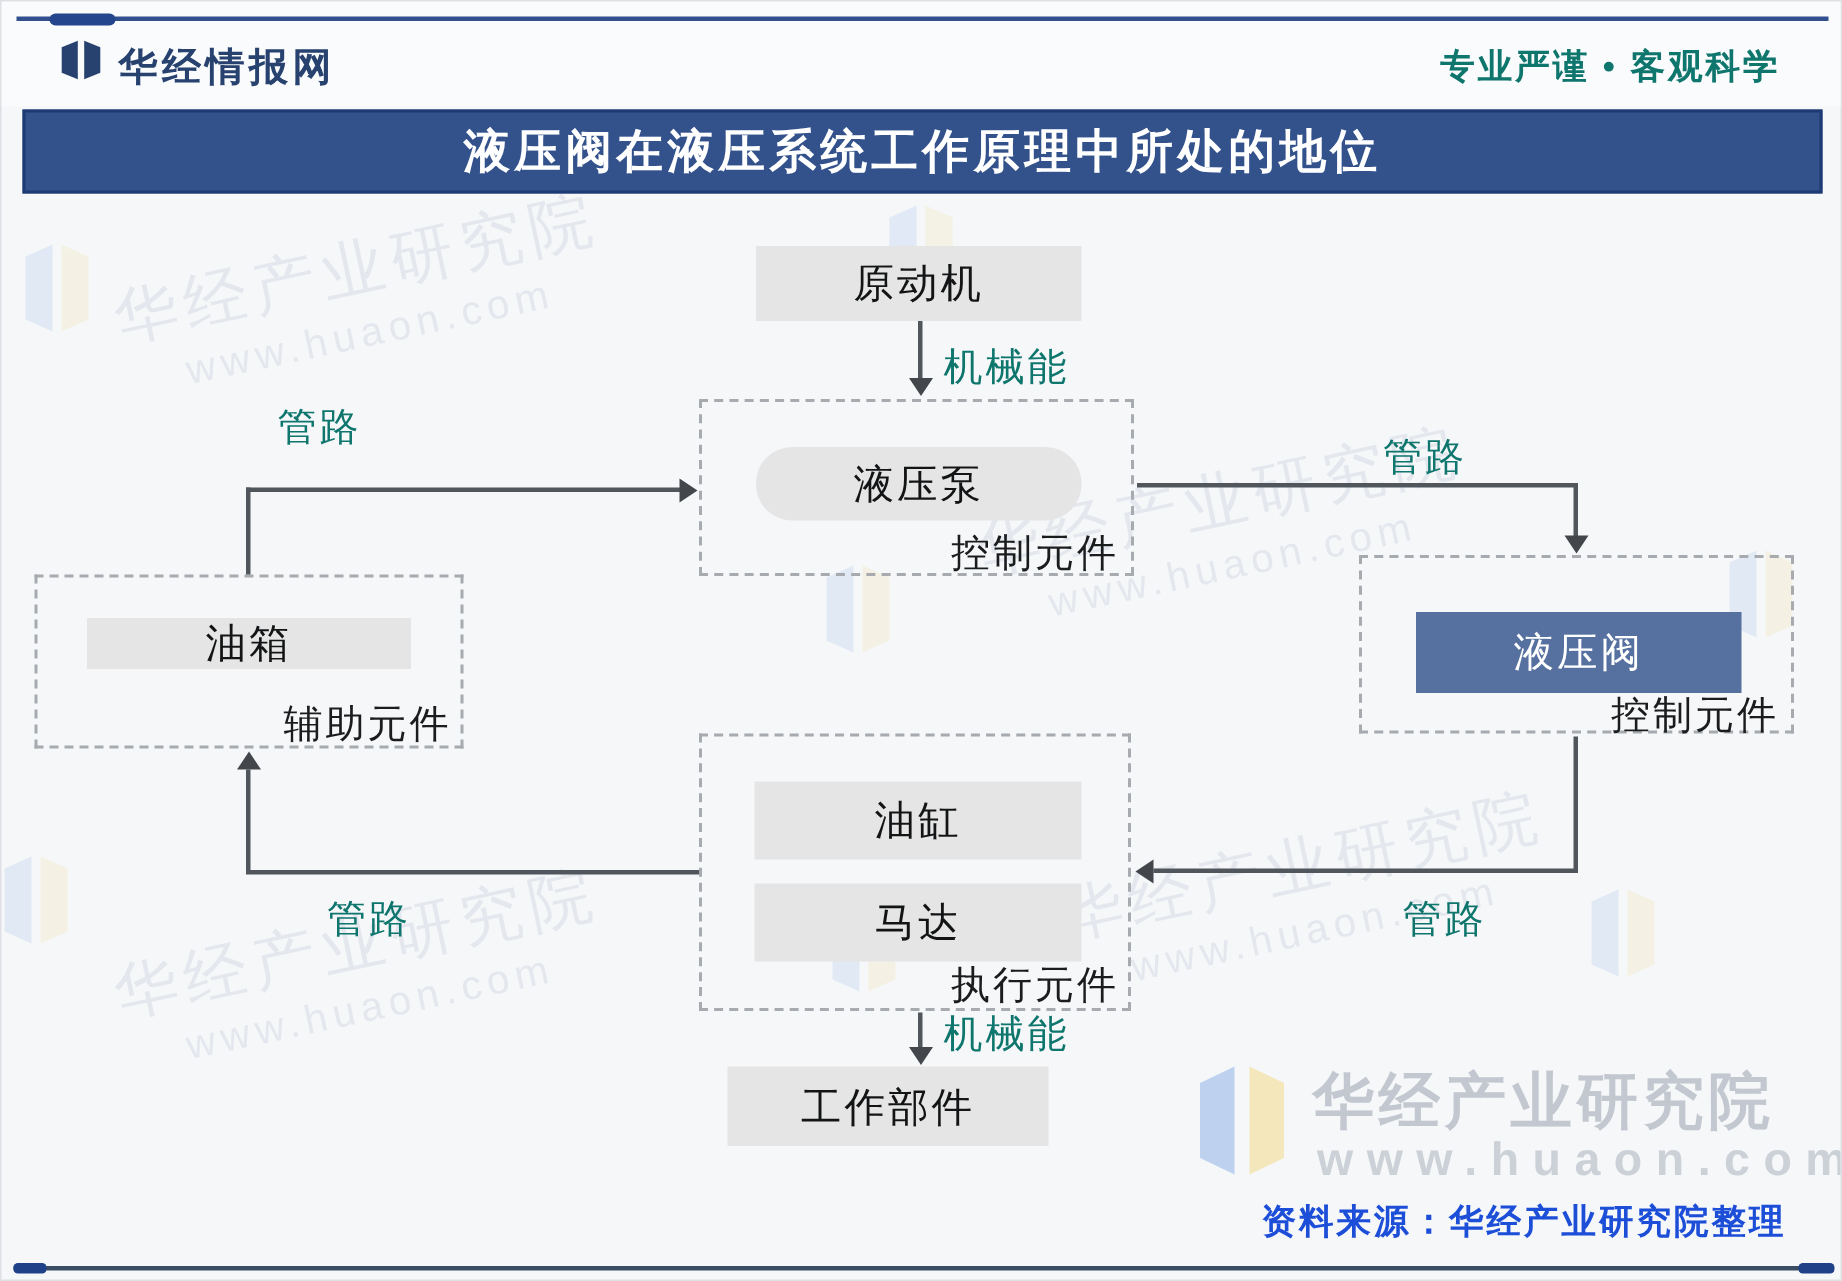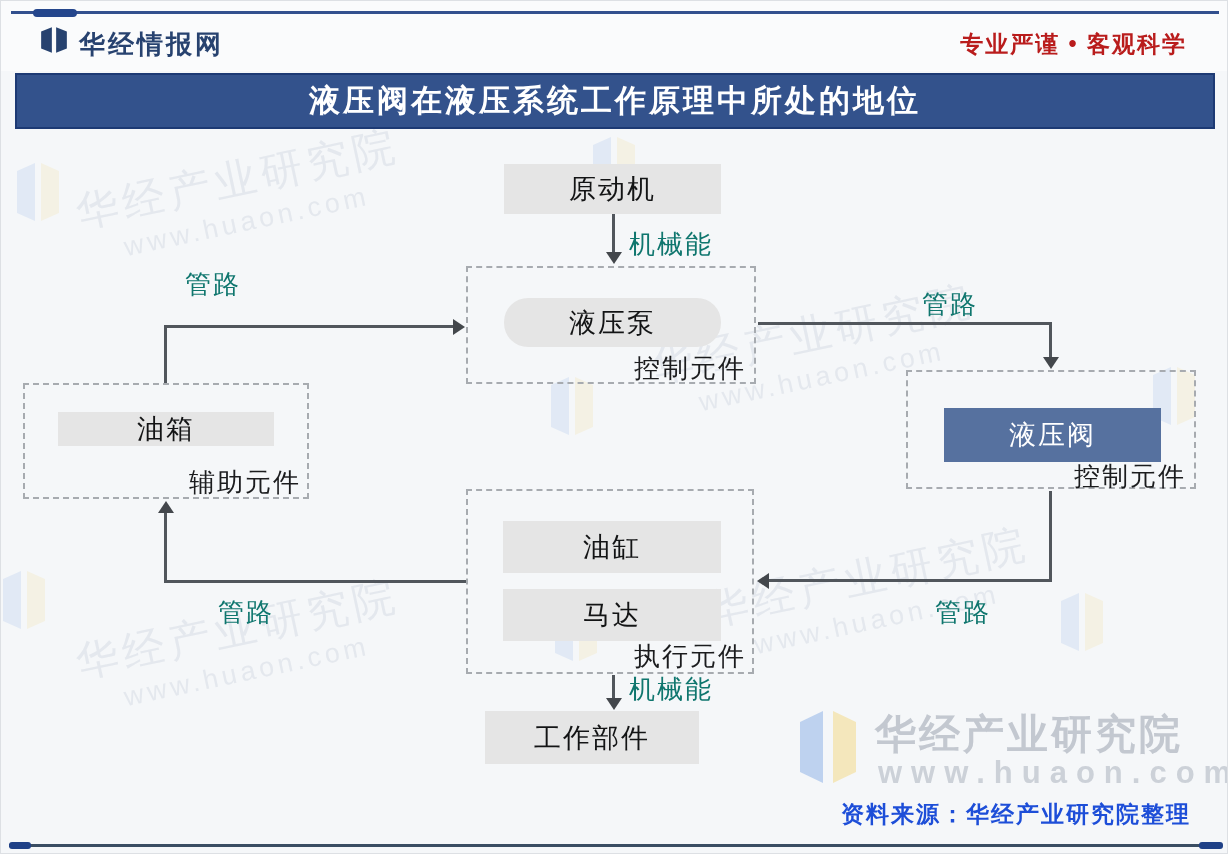--- a/index.html
+++ b/index.html
@@ -7,21 +7,21 @@
   #page {
     position:relative; width:1228px; height:854px;
     background:#f5f7f9; border:1px solid #dde0e4; overflow:hidden;
     font-family:"Liberation Sans", sans-serif; color:#17181a;
   }
   .hdr-bg { position:absolute; left:0; top:0; width:1228px; height:70px; background:#fafbfc; }
   .top-line { position:absolute; left:10px; top:10px; width:1208px; height:3px; background:#32508e; }
   .top-cap { position:absolute; left:32px; top:8px; width:44px; height:8px; border-radius:4px; background:#24468c; }
   .brand { position:absolute; left:78px; top:26px; font-size:26px; font-weight:700; color:#27426f; letter-spacing:3px; }
   .logo { position:absolute; left:38px; top:24px; }
-  .slogan { position:absolute; right:40px; top:28px; font-size:23px; font-weight:700; color:#b91c1c; letter-spacing:2px; }
+  .slogan { position:absolute; right:40px; top:28px; font-size:23px; font-weight:700; color:#0f766e; letter-spacing:2px; }
 
   .banner {
     position:absolute; left:14px; top:72px; width:1200px; height:56px;
     background:#33528c; border:2px solid #1d3a74;
     display:flex; align-items:center; justify-content:center;
     color:#ffffff; font-size:31px; font-weight:700; letter-spacing:3px;
   }
 
   .node {
     position:absolute; background:#e5e5e5; display:flex; align-items:center; justify-content:center;

